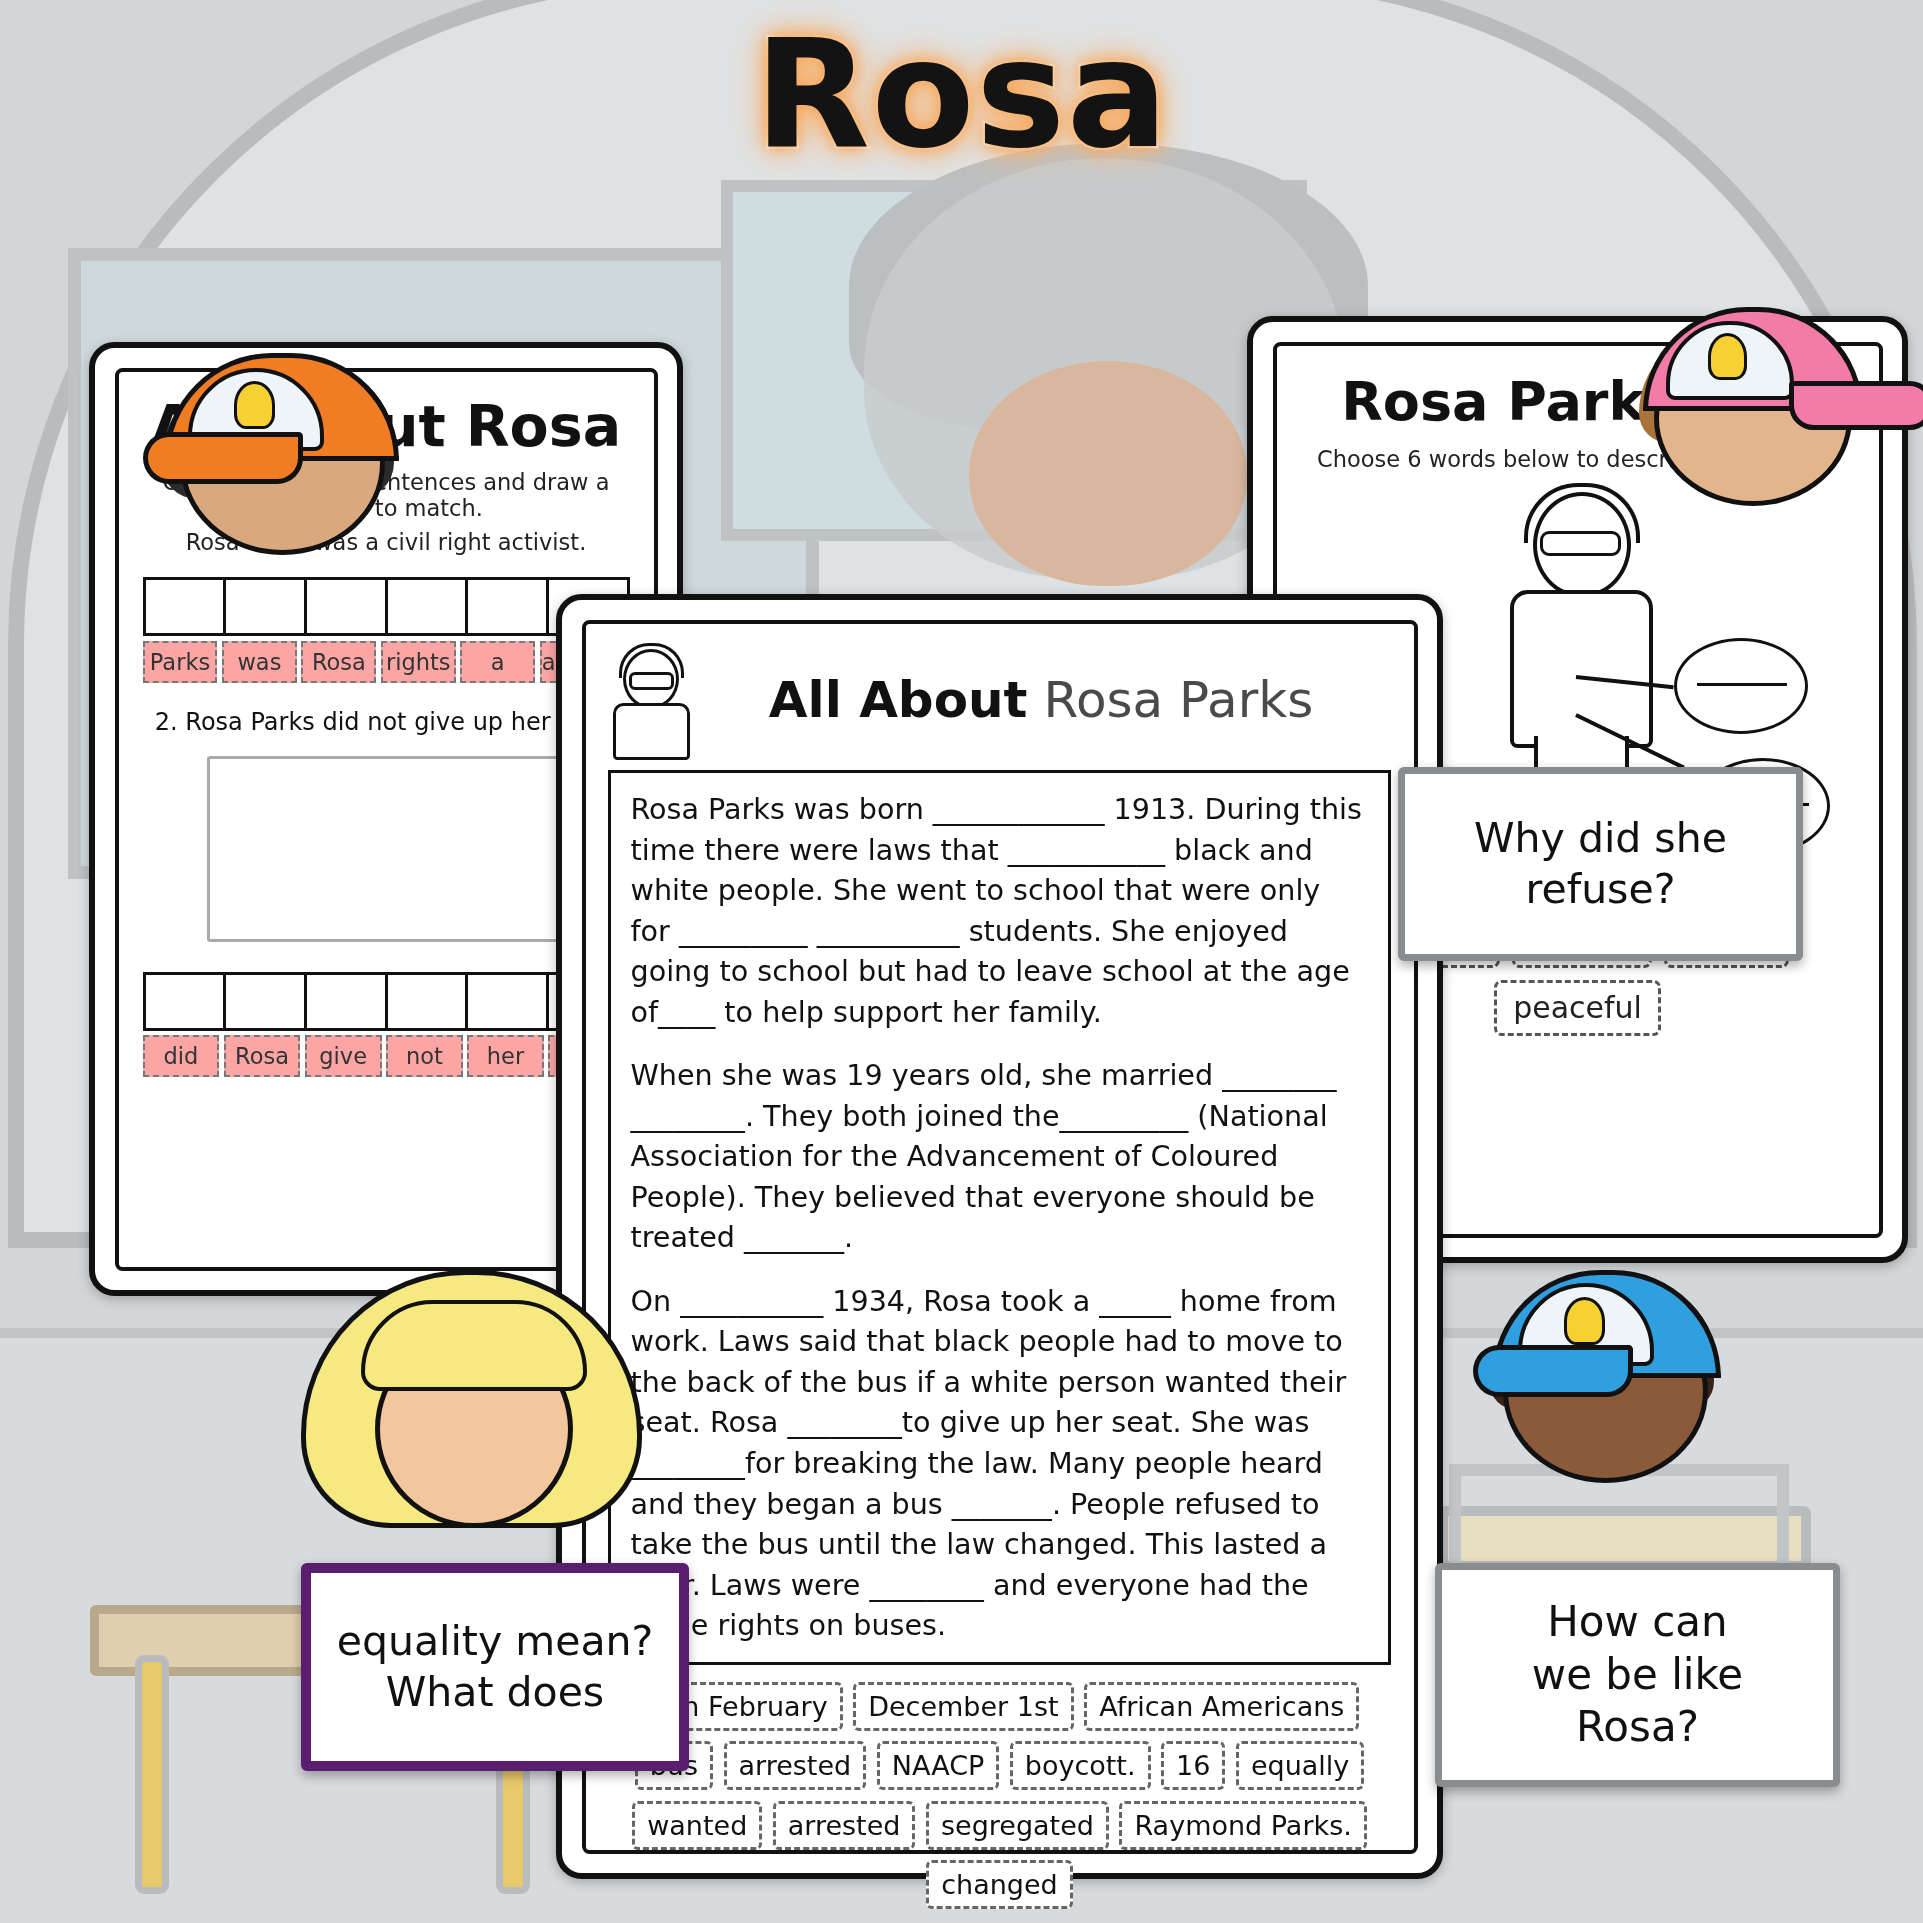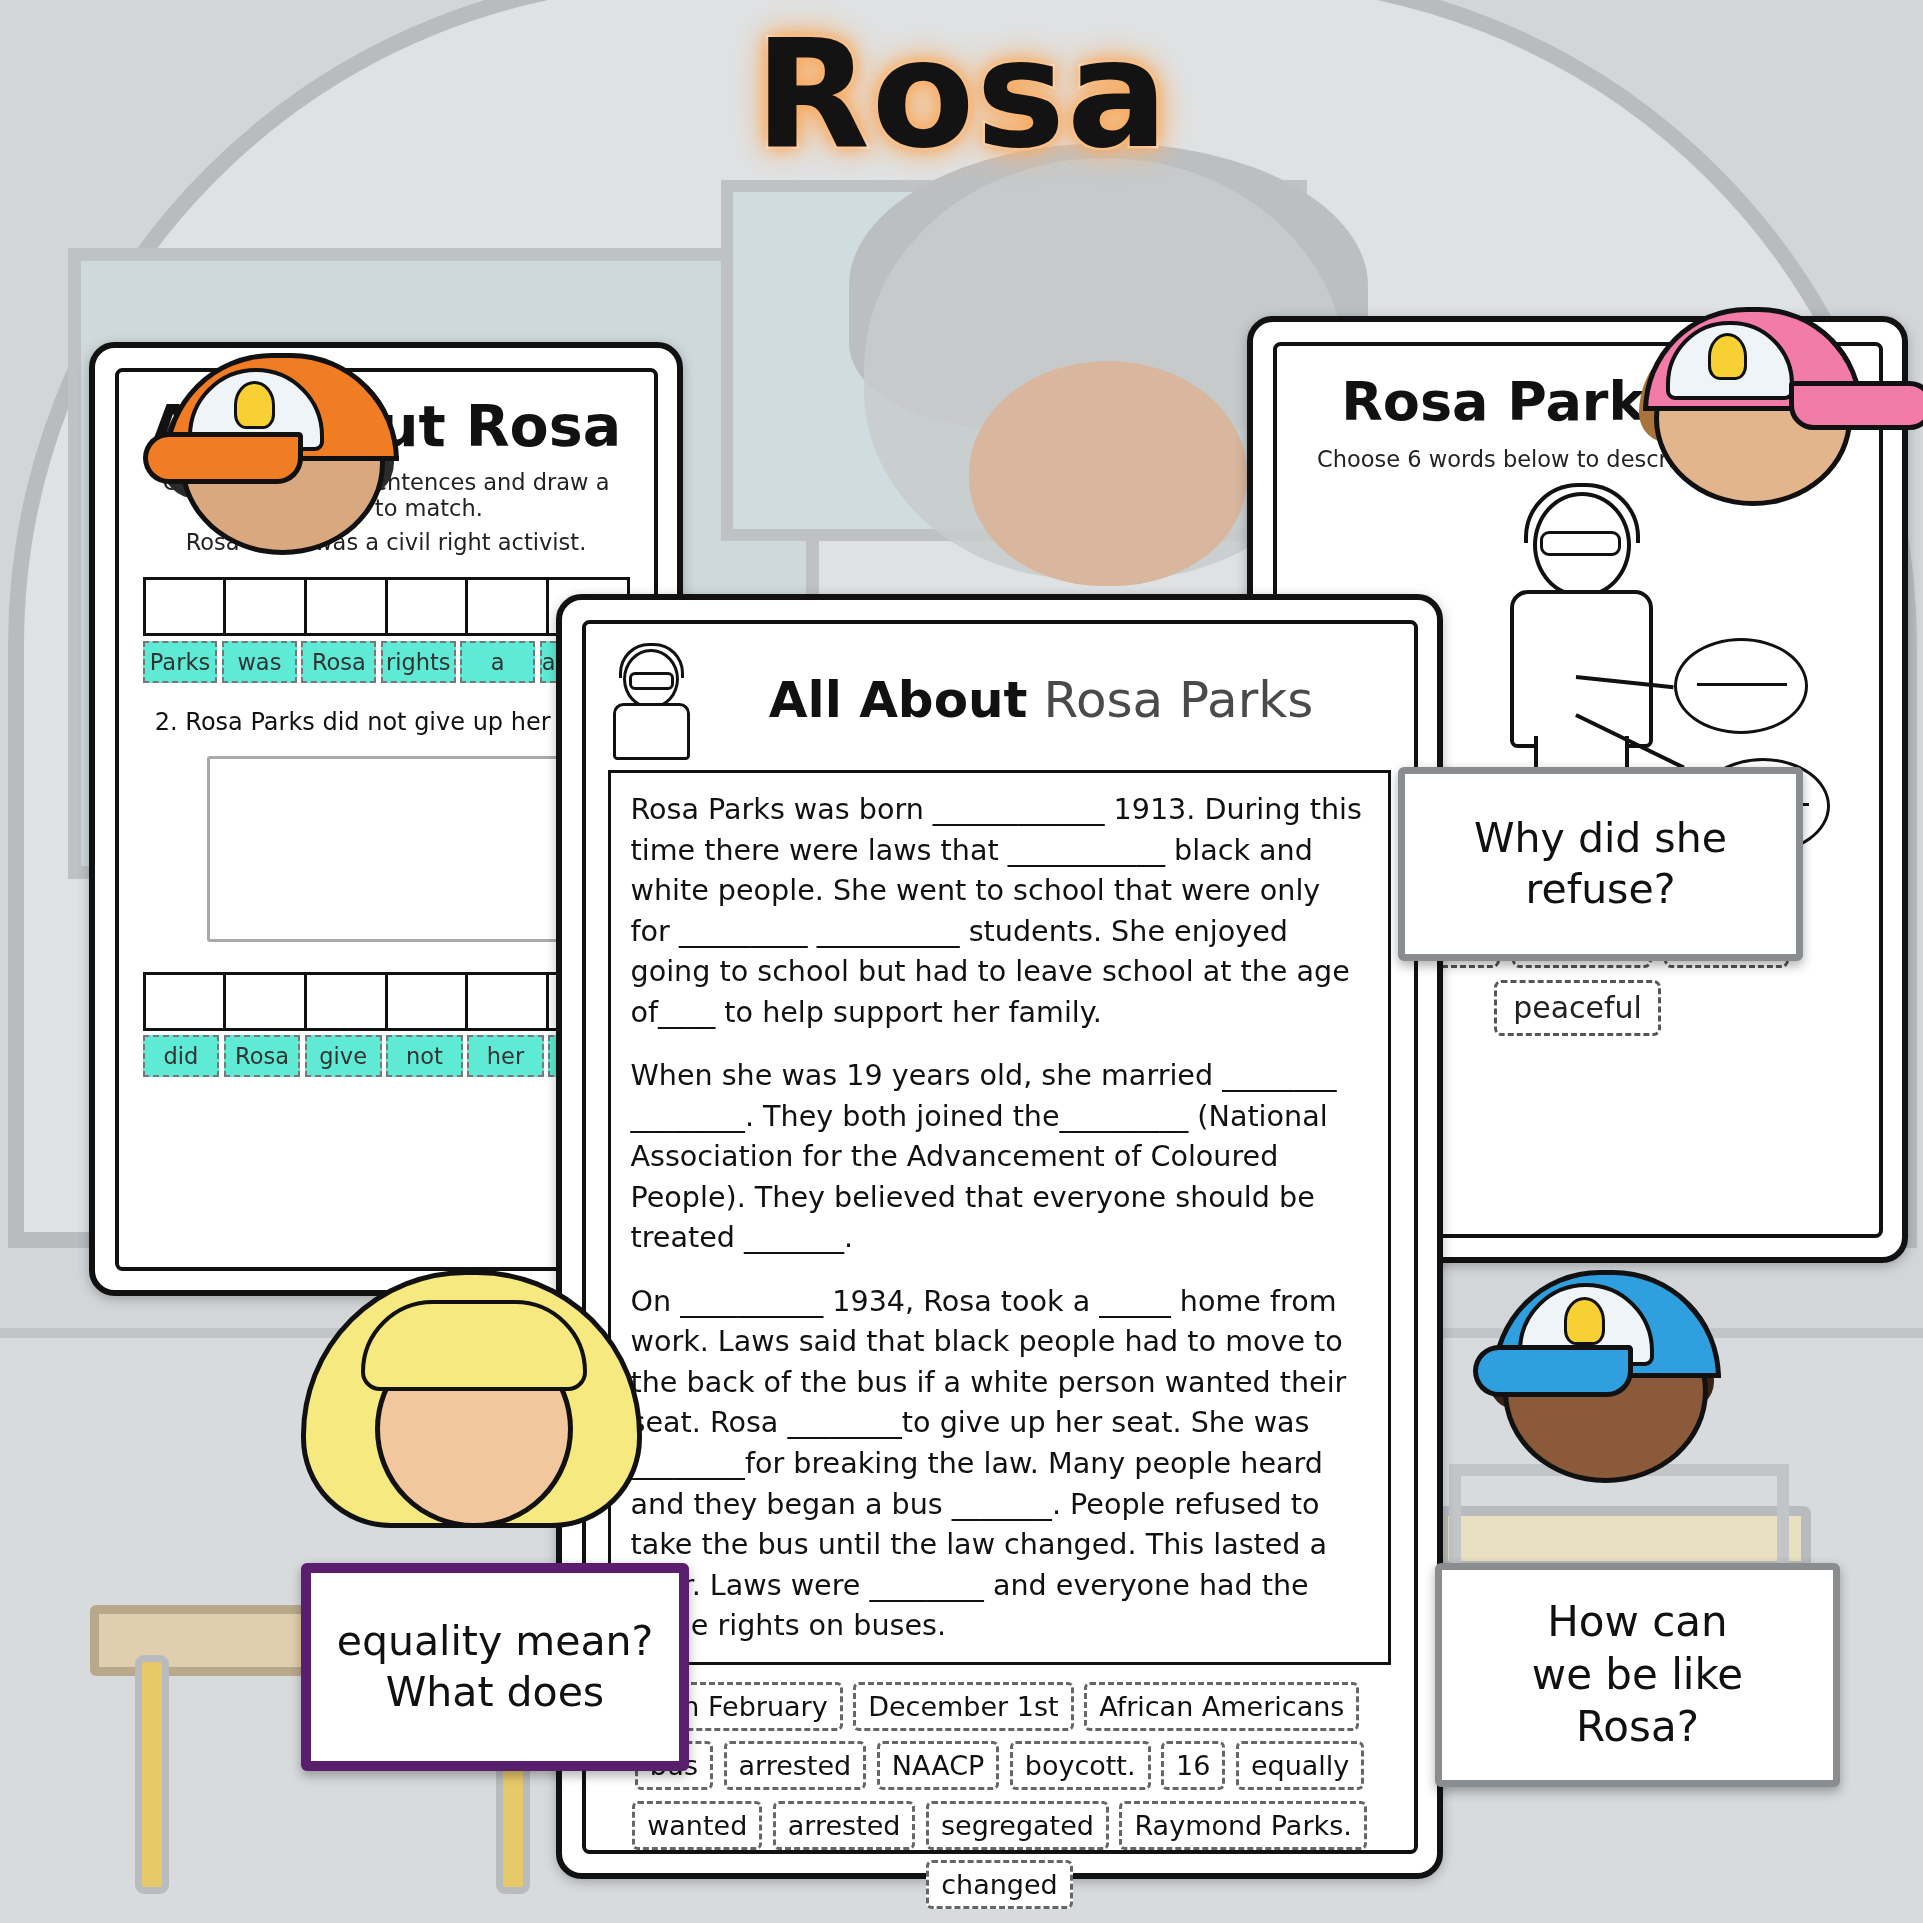--- a/index.html
+++ b/index.html
@@ -110,21 +110,21 @@
   #sheet-left{left:89px;top:342px;width:594px;height:954px;z-index:10;}
   #sheet-left .title-row{font-size:57px;font-weight:bold;color:#111;text-align:center;margin-top:7.5px;font-family:"DejaVu Sans",sans-serif;}
   #sheet-left .sub{font-size:22.5px;color:#222;text-align:center;margin-top:10.5px;}
   #sheet-left .sub2{font-size:22.5px;color:#222;text-align:center;margin-top:7.5px;}
   .cut-boxes{display:flex;margin:22.5px 10.5px 0 10.5px;border:3px solid #111;}
   .cut-boxes div{flex:1;height:53px;border-right:3px solid #111;}
   .cut-boxes div:last-child{border-right:none;}
   .word-strip{display:flex;margin:4.5px 10.5px 0 10.5px;}
   .word-strip span{
     flex:1;text-align:center;font-size:22.5px;color:#333;
-    border:2.3px dashed #777;margin-right:4.5px;padding:6px 0;background:#5eead4;
+    border:2.3px dashed #777;margin-right:4.5px;padding:6px 0;background:#fca5a5;
   }
   .q-line{font-size:24px;color:#111;text-align:center;margin-top:25.6px;}
   .draw-box{margin:19.5px auto 0 auto;width:353px;height:180px;border:3.8px solid #aaa;border-radius:3px;}
 
   
   #sheet-right{left:1247px;top:316px;width:661px;height:947px;z-index:10;}
   #sheet-right .hdr{font-size:54px;font-weight:bold;color:#111;text-align:center;margin-top:10.5px;}
   #sheet-right .sub{font-size:22.5px;color:#222;text-align:center;margin-top:13.5px;}
   .rosa-fig{
     width:195px;height:331px;margin:19.5px auto 0 auto;position:relative;

